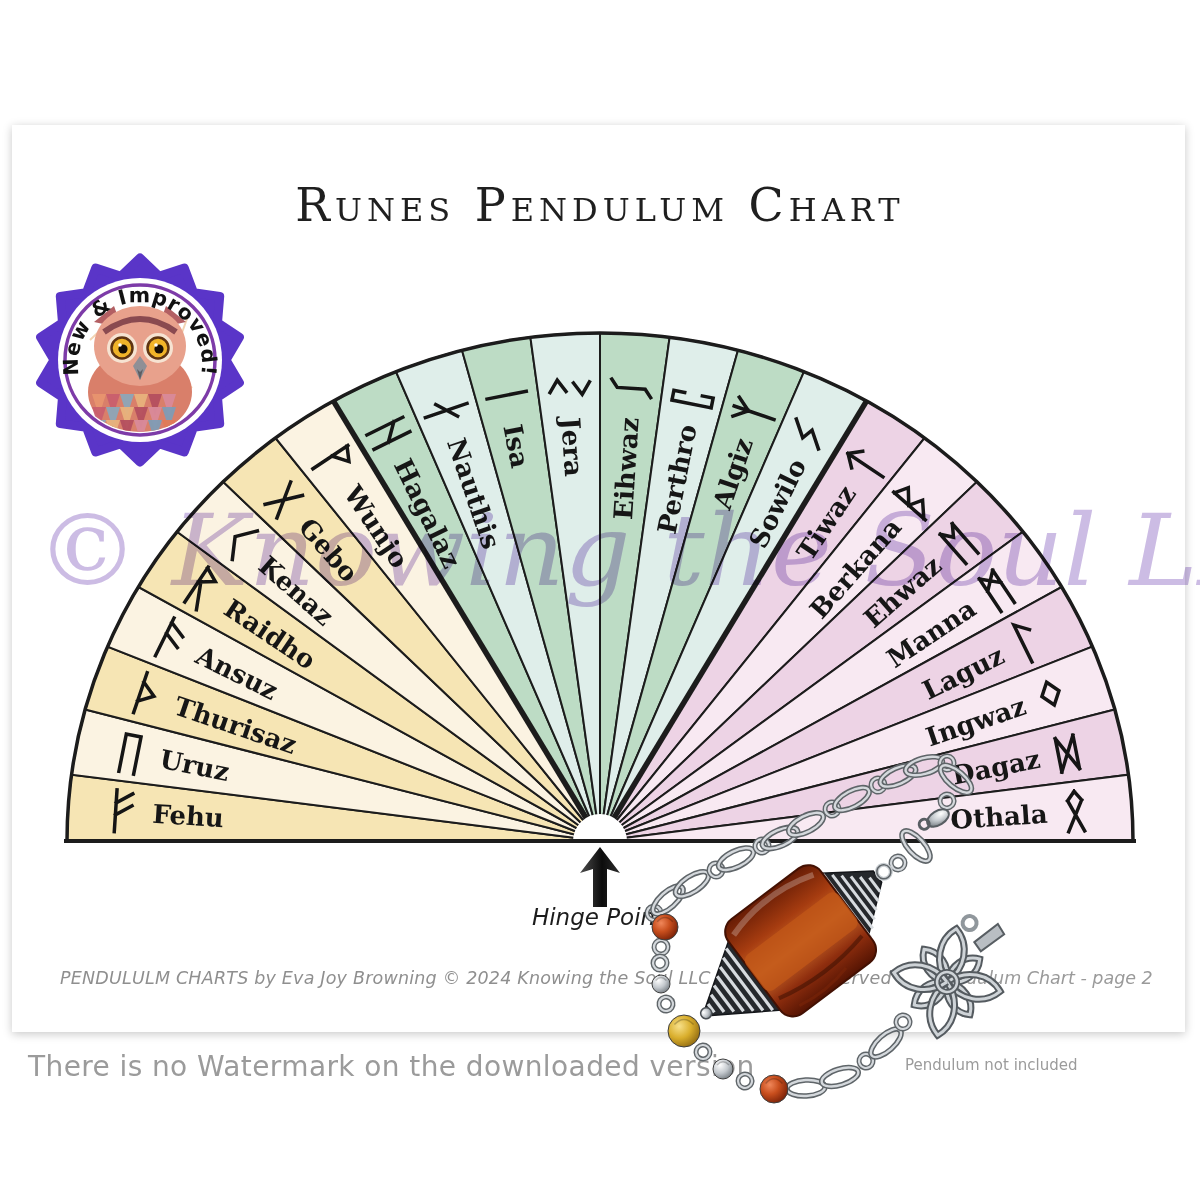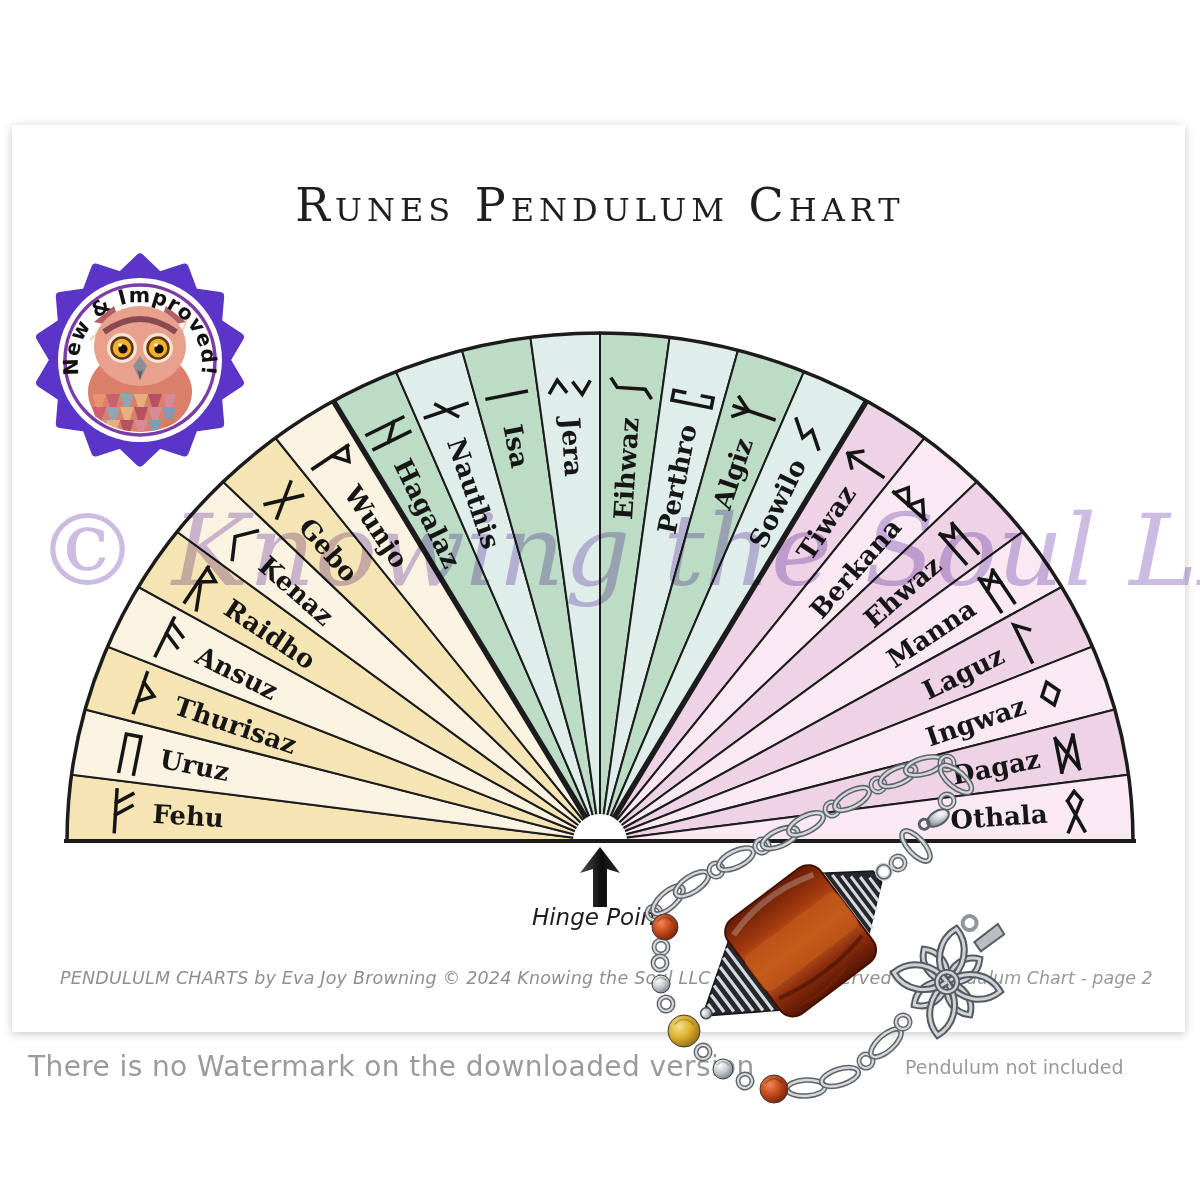--- a/index.html
+++ b/index.html
@@ -16,21 +16,21 @@
   .watermark{position:absolute;left:36px;top:492px;width:1140px;z-index:2;white-space:nowrap;
       font-family:"DejaVu Serif", serif;font-style:italic;font-size:100px;letter-spacing:0px;
       color:#a78bd0;opacity:.58;mix-blend-mode:multiply;transform:scaleX(1.03);transform-origin:left;}
   #badge-svg{position:absolute;left:30px;top:250px;z-index:4;}
   .footer-left{position:absolute;left:60px;top:968px;z-index:3;color:#8f8f8f;font-style:italic;
       font-size:17.5px;letter-spacing:.2px;}
   .footer-right{position:absolute;left:966px;top:968px;z-index:3;color:#9a9a9a;font-style:italic;
       font-size:17.5px;}
   .note-left{position:absolute;left:28px;top:1050px;z-index:3;color:#9b9b9b;font-size:28px;
       letter-spacing:.4px;}
-  .note-right{position:absolute;left:905px;top:1056px;z-index:6;color:#9b9b9b;font-size:19px;}
+  .note-right{position:absolute;left:905px;top:1056px;z-index:6;color:#9b9b9b;font-size:15px;}
 </style>
 </head>
 <body>
 
 <div id="stage">
   <div class="sheet"></div>
 
   <div class="page-title">Runes Pendulum Chart</div>
 
   <svg id="badge-svg" width="220" height="220" viewBox="-110 -110 220 220">

